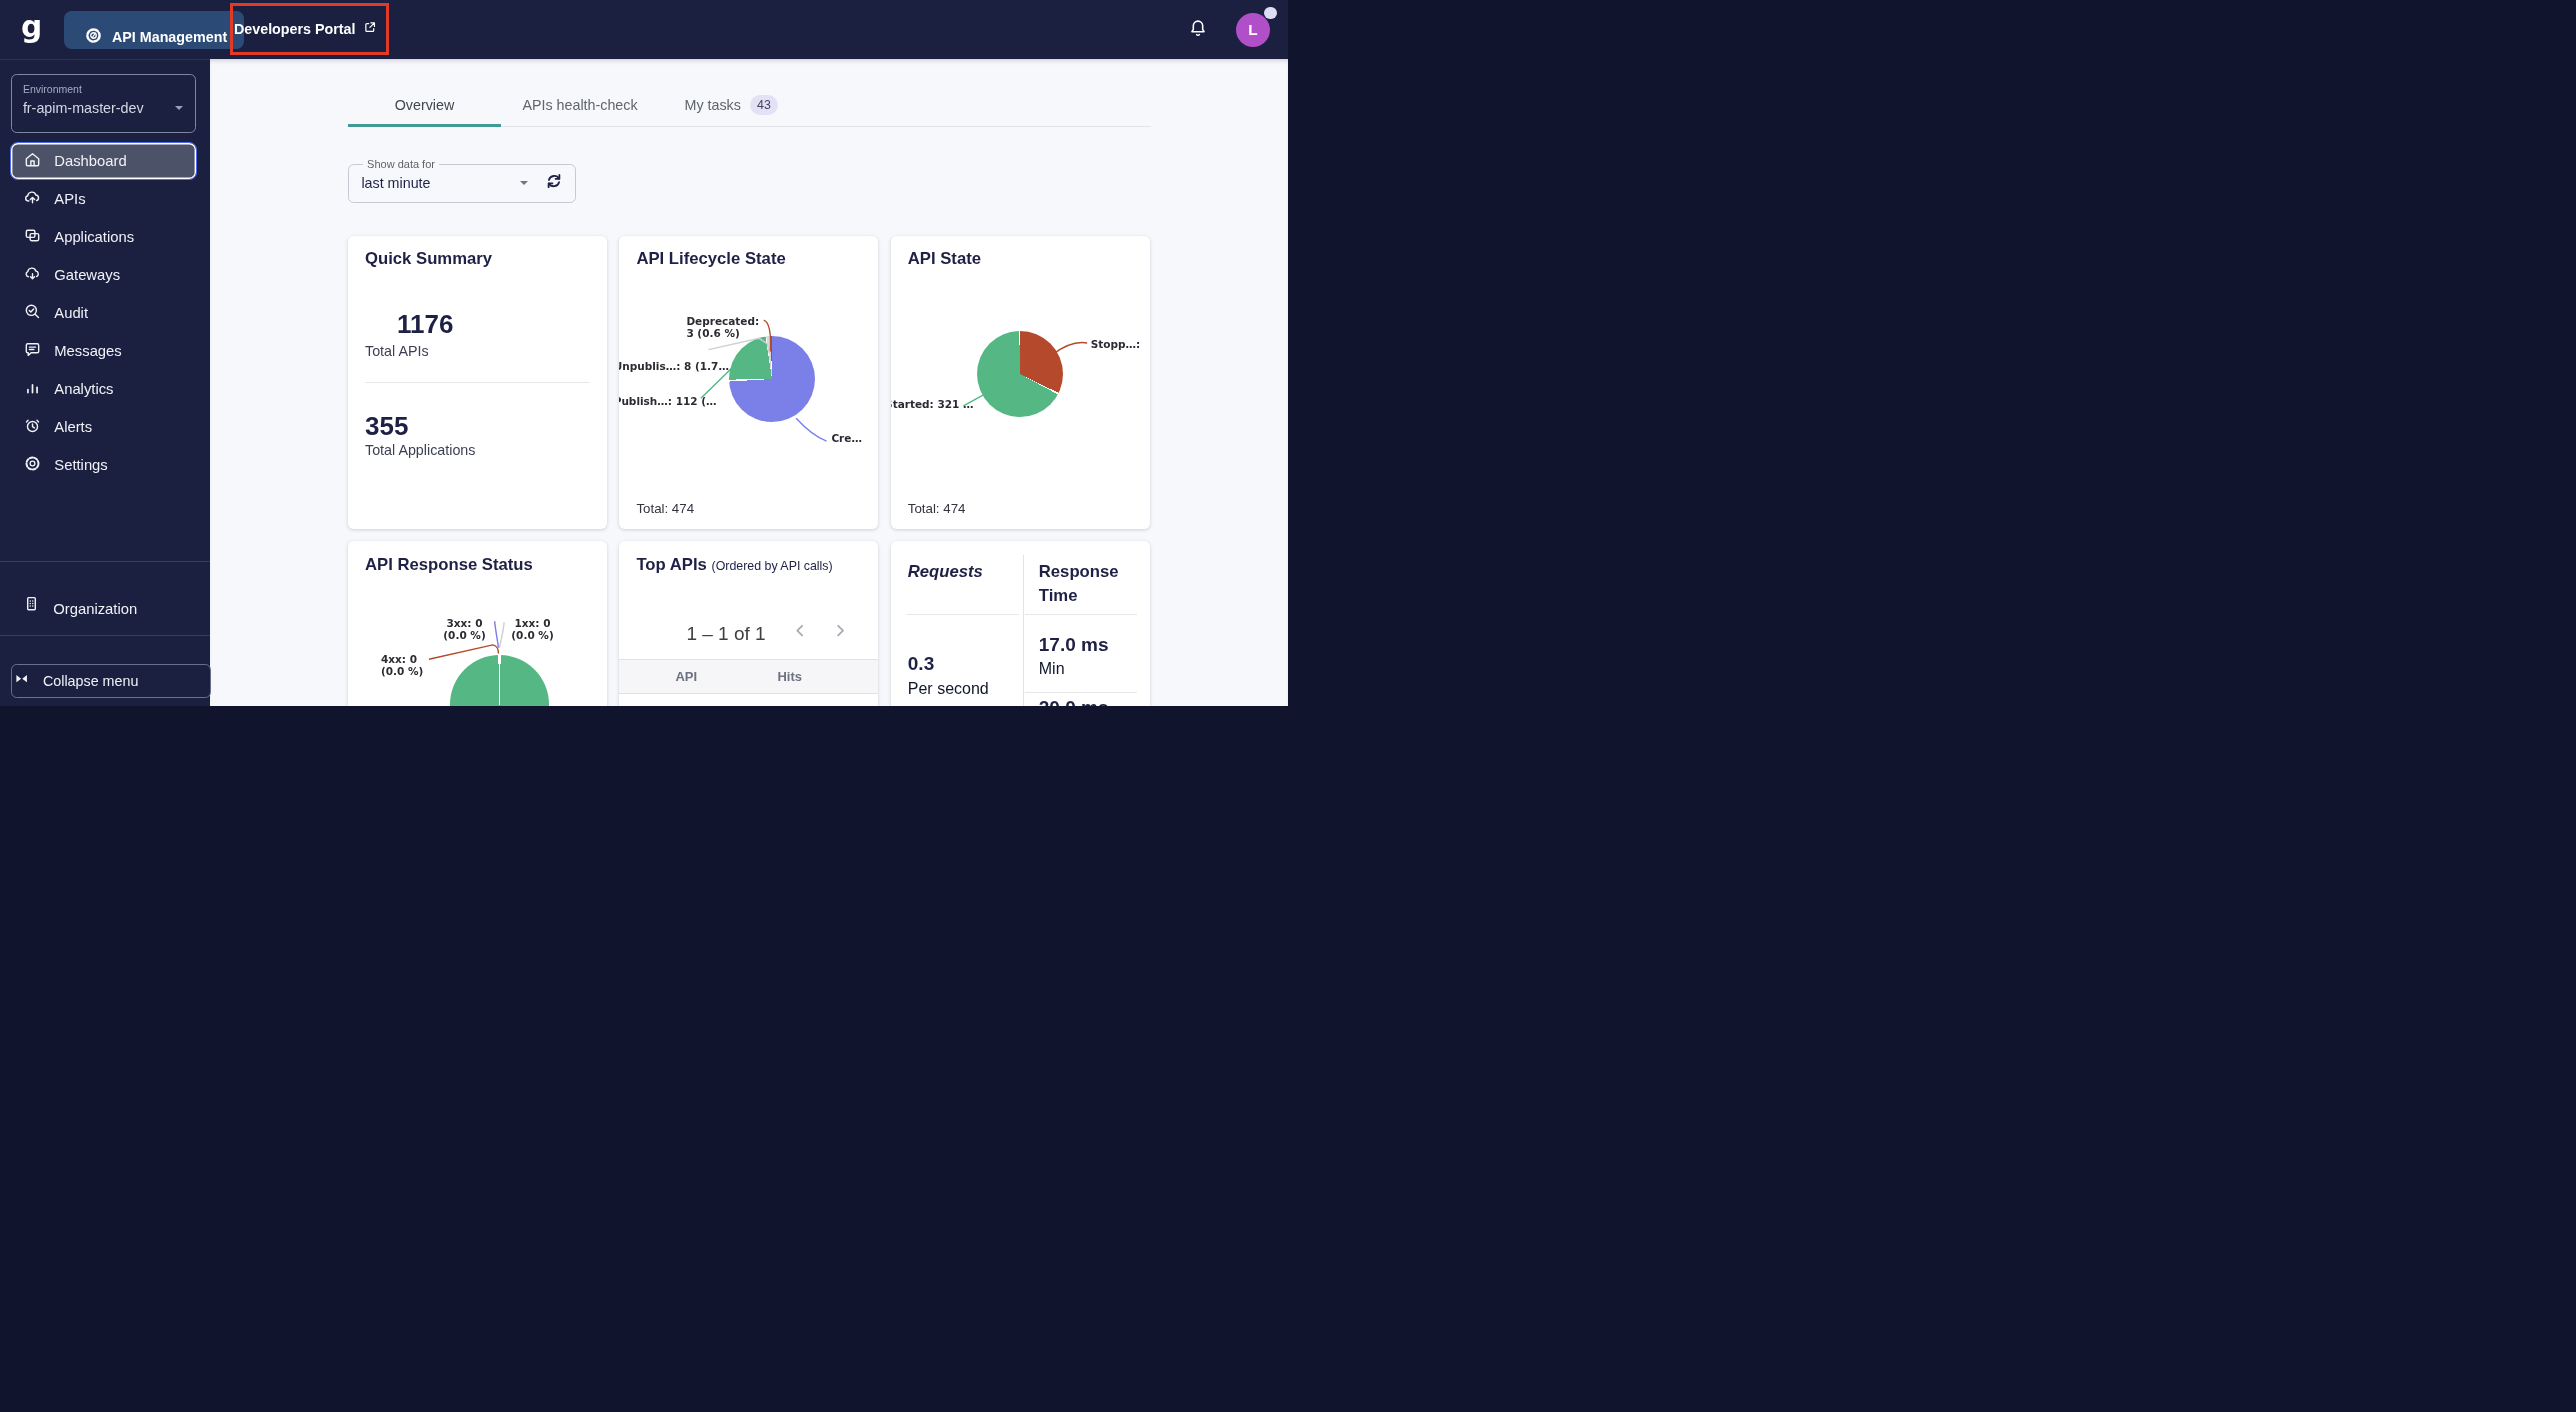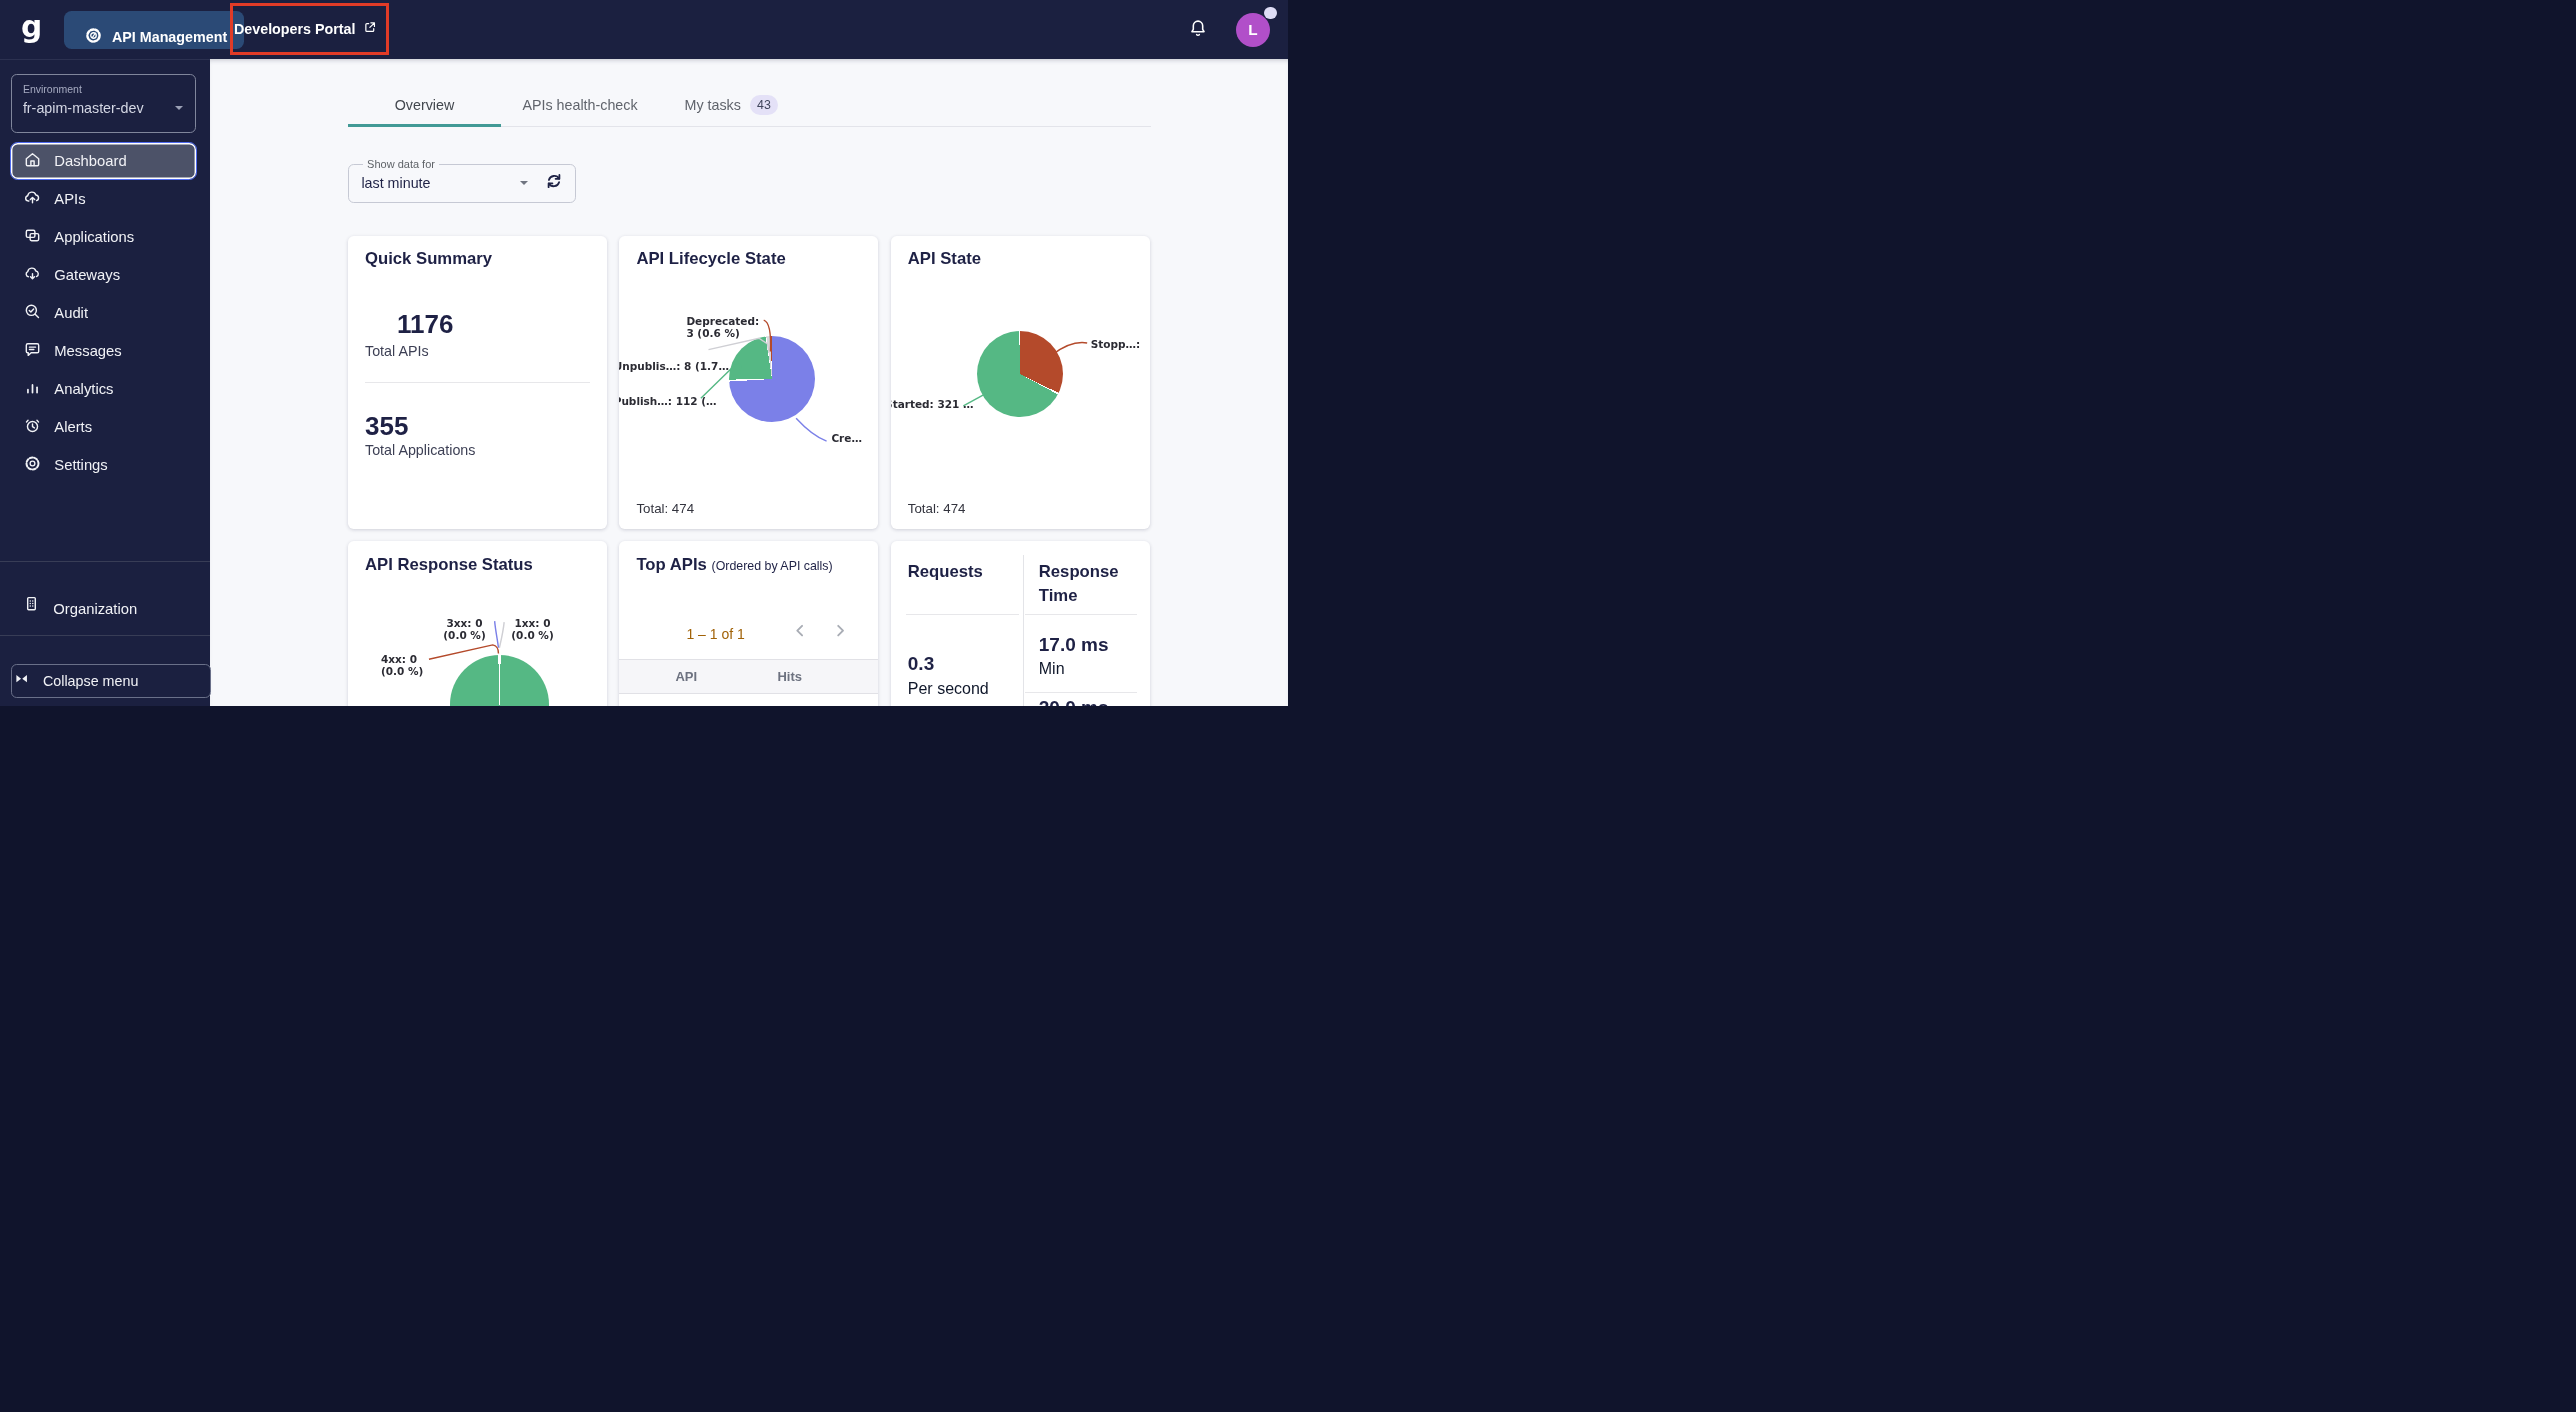--- a/index.html
+++ b/index.html
@@ -73,21 +73,21 @@
   .stat-label{position:absolute;left:17px;font-size:14.3px;color:#3c3f54;}
   .hline{position:absolute;left:17px;right:17px;height:1px;background:#e7e7ea;}
   .pie{position:absolute;border-radius:50%;}
   .leaders{position:absolute;left:0;top:0;pointer-events:none;}
   .chart-label{position:absolute;font-family:"DejaVu Sans",sans-serif;font-weight:bold;
                font-size:10.5px;line-height:12px;color:#2b2b33;white-space:nowrap;}
   .total-label{position:absolute;left:17px;bottom:13.3px;font-size:13.3px;color:#33343e;}
   
   .subtitle{font-size:12.4px;font-weight:normal;color:#1e2145;}
   .pager{position:absolute;left:0;top:80px;width:100%;height:25px;display:flex;align-items:center;}
-  .pager-text{position:absolute;left:67px;font-size:14px;color:#a16207;}
+  .pager-text{position:absolute;left:67px;font-size:19px;color:#404040;}
   .pager-btn{position:absolute;top:1.9px;cursor:pointer;}
   .thead{position:absolute;left:0;top:118px;width:100%;height:35px;background:#f6f6f9;
          border-top:1px solid #e1e1e6;border-bottom:1px solid #e1e1e6;box-sizing:border-box;
          display:flex;align-items:center;}
   .th{font-size:13px;font-weight:bold;color:#6d7280;}
   .trow{position:absolute;left:0;top:153px;width:100%;height:38px;display:flex;align-items:center;}
   .td-api{position:absolute;left:24px;font-size:14.3px;color:#27605a;cursor:pointer;}
   .td-hits{position:absolute;left:158px;font-size:14.3px;color:#1e2145;}
   
   .vline{position:absolute;left:132px;top:13.3px;bottom:0;width:1px;background:#e3e4e8;}
@@ -384,21 +384,21 @@
           <span class="th" style="position:absolute;left:158px;">Hits</span>
         </div>
         <div class="trow">
           <span class="td-api">Snowcamp</span>
           <span class="td-hits">20</span>
         </div>
       </div>
 
       <div class="card">
         <div class="vline"></div>
-        <div class="rq-title" style="left:17px;top:19px;">Requests</div>
+        <div class="rq-title" style="left:17px;top:19px;font-style:italic;">Requests</div>
         <div class="seg-line" style="left:15.3px;top:73px;width:113px;"></div>
         <div class="rq-val" style="left:17px;top:112px;">0.3</div>
         <div class="rq-lbl" style="left:17px;top:139px;">Per second</div>
 
         <div class="rq-title" style="left:148px;top:19px;width:91px;">Response Time</div>
         <div class="seg-line" style="left:134px;top:73px;width:112px;"></div>
         <div class="rq-val" style="left:148px;top:93px;">17.0 ms</div>
         <div class="rq-lbl" style="left:148px;top:119px;">Min</div>
         <div class="seg-line" style="left:134px;top:151px;width:112px;"></div>
         <div class="rq-val" style="left:148px;top:156px;">20.0 ms</div>

